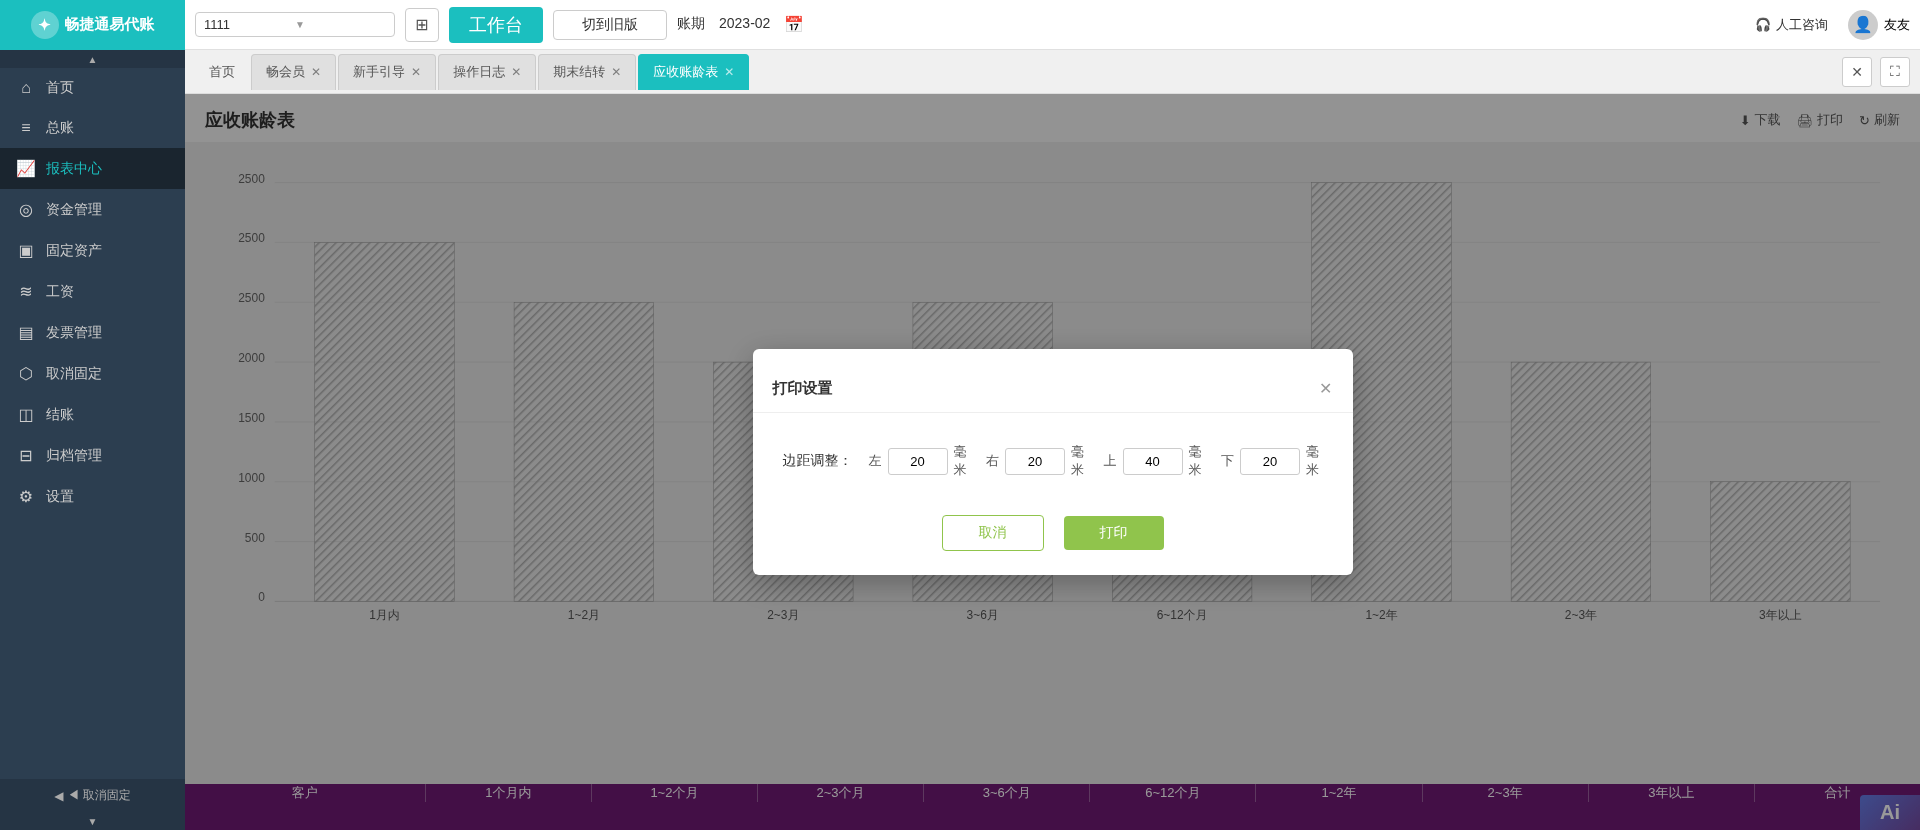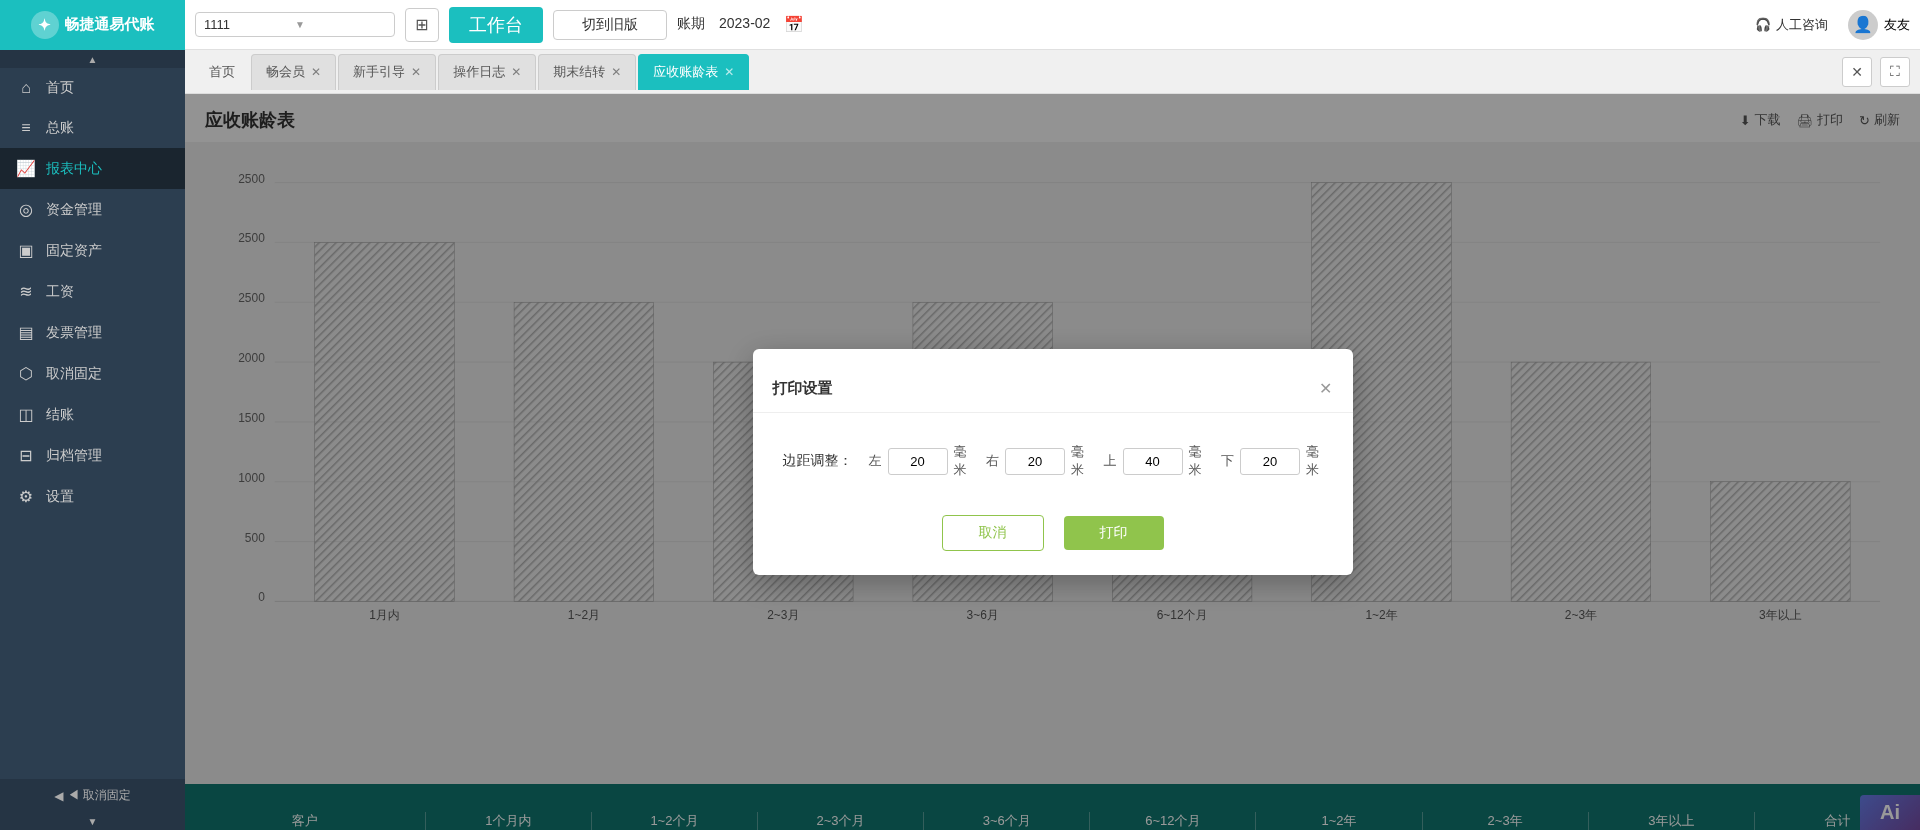--- a/index.html
+++ b/index.html
@@ -270,23 +270,23 @@
       width: 100%;
       height: 100%;
     }
 
     
     .table-header {
       position: absolute;
       bottom: 0;
       left: 0; right: 0;
       height: 46px;
-      background: #0f766e;
-      display: flex;
-      align-items: flex-end;
+      background: #701a75;
+      display: flex;
+      align-items: flex-start;
     }
     .table-header-cell {
       flex: 1;
       text-align: center;
       color: #fff;
       font-size: 13px;
       border-right: 1px solid rgba(255,255,255,0.3);
       padding: 0 8px;
     }
     .table-header-cell:first-child { flex: 1.5; }

